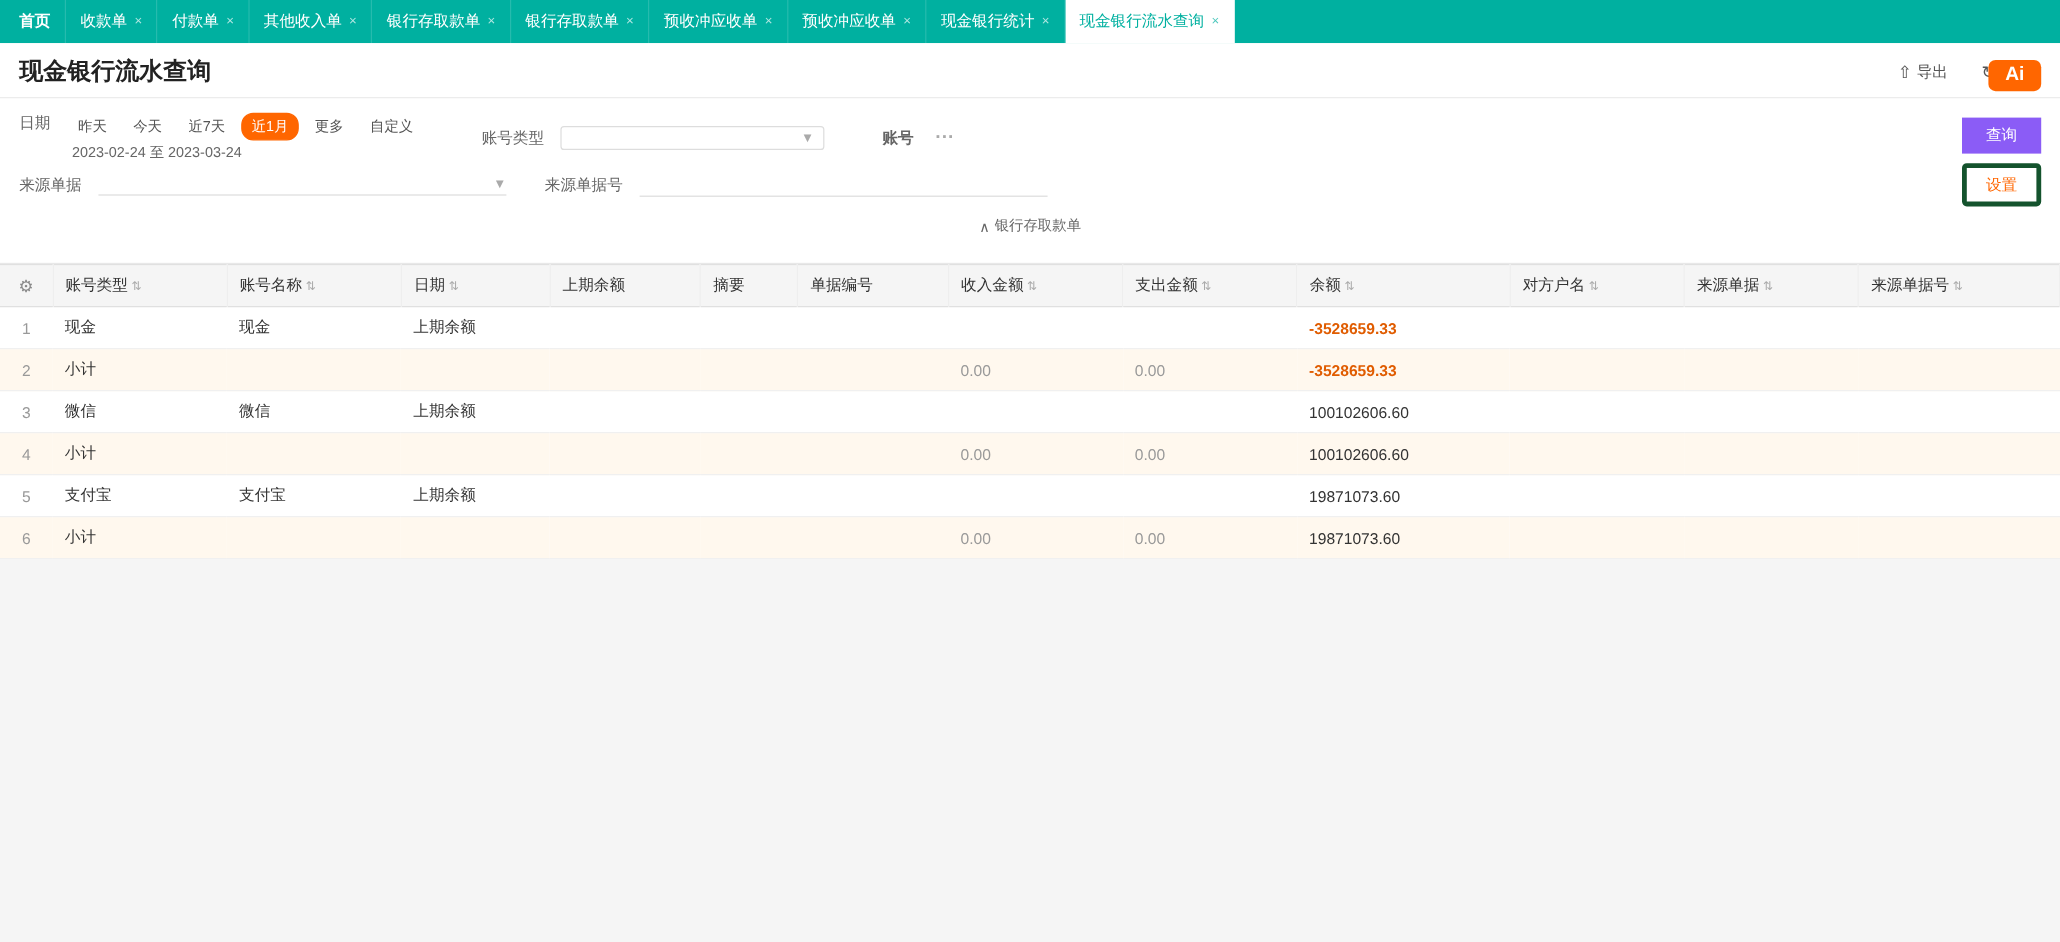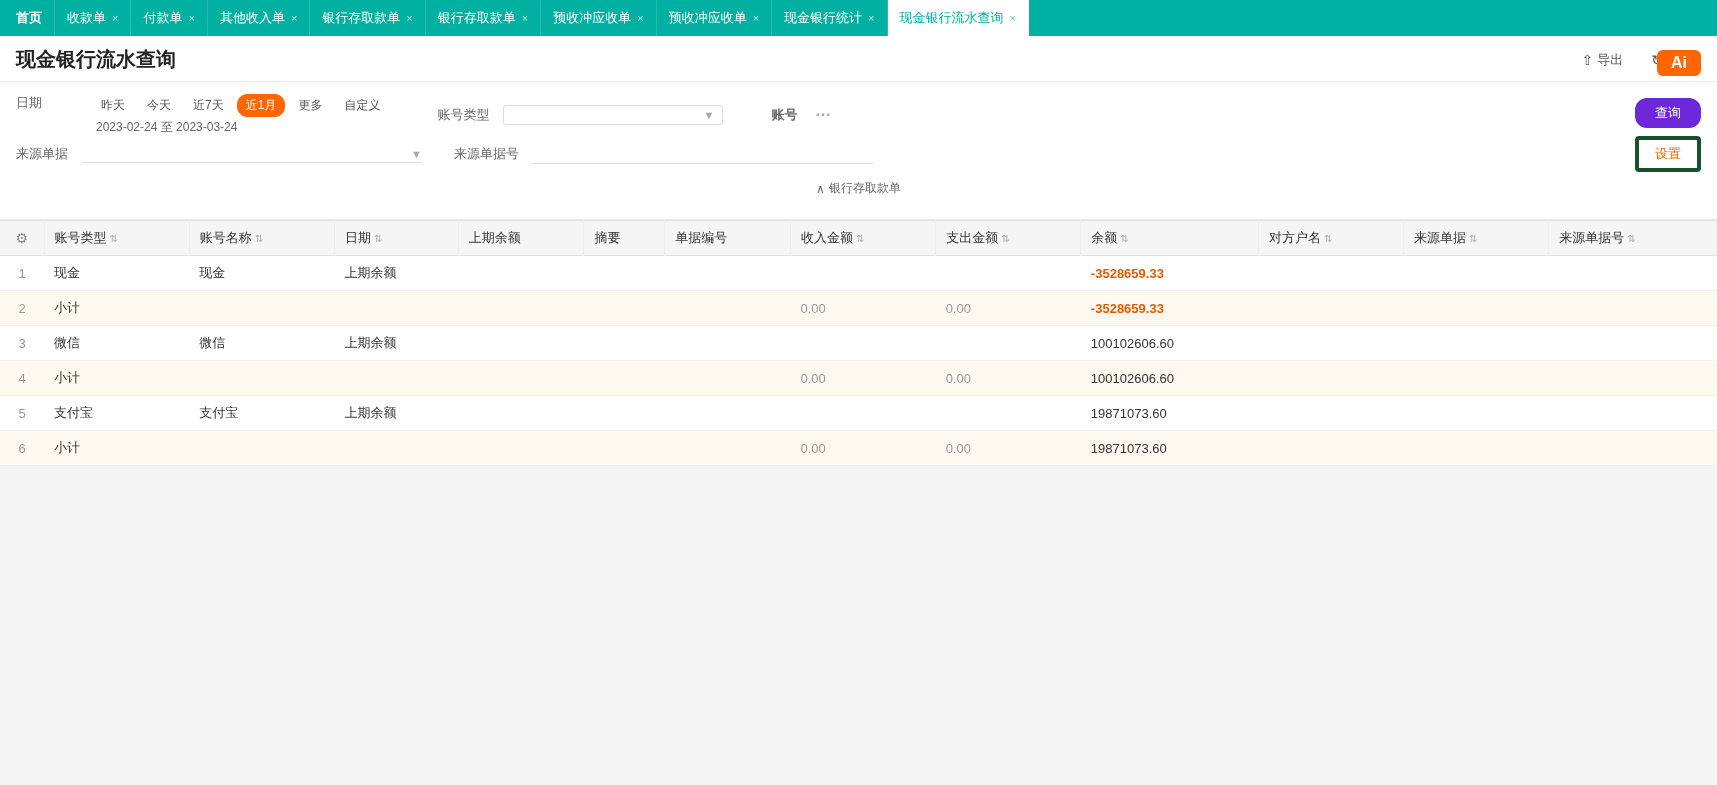--- a/index.html
+++ b/index.html
@@ -142,24 +142,24 @@
       gap: 4px;
     }
     .account-dots {
       color: #aaa;
       font-size: 16px;
       margin-left: 4px;
     }
 
     
     .btn-query {
-      background: #6d28d9;
+      background: #8b5cf6;
       color: #fff;
       border: none;
-      border-radius: 12px;
+      border-radius: 0;
       padding: 6px 20px;
       font-size: 13px;
       cursor: pointer;
       margin-bottom: 4px;
     }
     .btn-settings {
       background: #fff;
       color: #ff6600;
       border: 4px solid #14532d;
       border-radius: 4px;
@@ -347,21 +347,21 @@
   </div>
 </div>
 
 <div class="filter-area">
   <div style="display:flex;align-items:flex-start;gap:0;justify-content:space-between;">
     <div style="flex:1;">
 
       <div style="display:flex;align-items:center;gap:16px;margin-bottom:8px;flex-wrap:wrap;">
         <div style="display:flex;align-items:flex-start;gap:8px;">
           <span class="filter-label">日期</span>
-          <div style="display:flex;flex-direction:column;gap:2px;margin-left:36px;">
+          <div style="display:flex;flex-direction:column;gap:2px;">
             <div class="date-options">
               <span class="date-opt">昨天</span>
               <span class="date-opt">今天</span>
               <span class="date-opt">近7天</span>
               <span class="date-opt active">近1月</span>
               <span class="date-opt">更多</span>
               <span class="date-opt">自定义</span>
             </div>
             <div class="date-range">2023-02-24 至 2023-03-24</div>
           </div>

